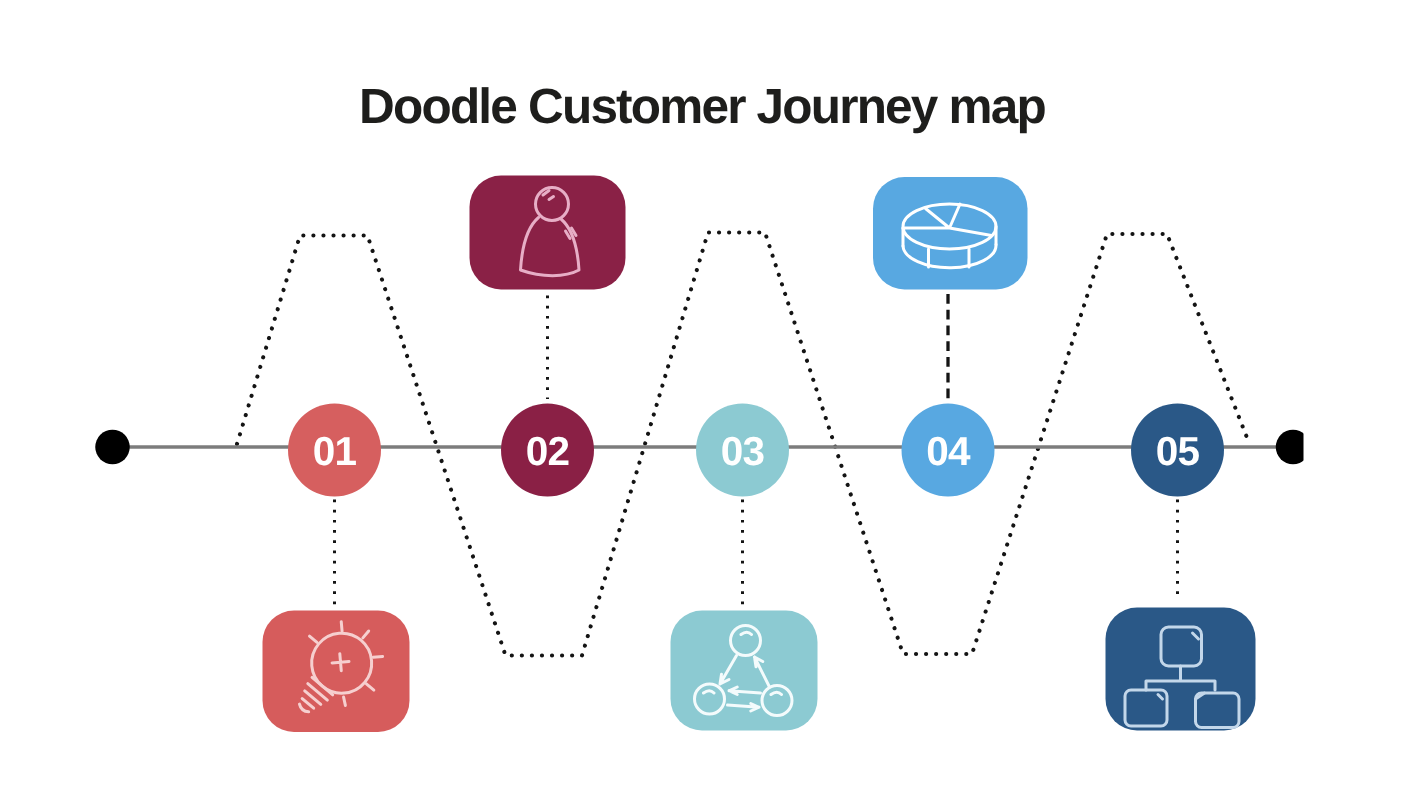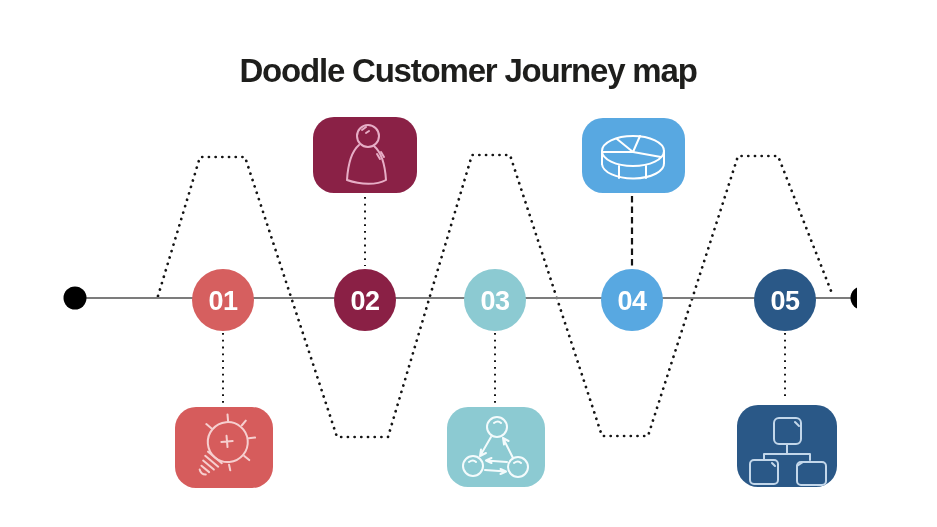--- a/index.html
+++ b/index.html
@@ -1,17 +1,17 @@
 <!DOCTYPE html>
 <html><head>
 <meta charset="utf-8">
 <style>
   html,body{margin:0;padding:0;background:#ffffff;}
   #canvas{position:relative;width:857px;height:527px;background:#ffffff;overflow:hidden;
-          font-family:"Liberation Sans", sans-serif;}
+          font-family:"Liberation Sans", sans-serif;padding-left:12px;}
   #scene{position:absolute;left:0;top:0;}
   .title-text{font-family:"Liberation Sans", sans-serif;font-weight:bold;font-size:33px;
               letter-spacing:-1.2px;}
   .step-number{font-family:"Liberation Sans", sans-serif;font-weight:bold;font-size:27px;
                letter-spacing:-0.5px;}
   .icon{fill:none;stroke-width:2;stroke-linecap:round;stroke-linejoin:round;}
   .zigzag{fill:none;}
 </style>
 </head>
 <body>

